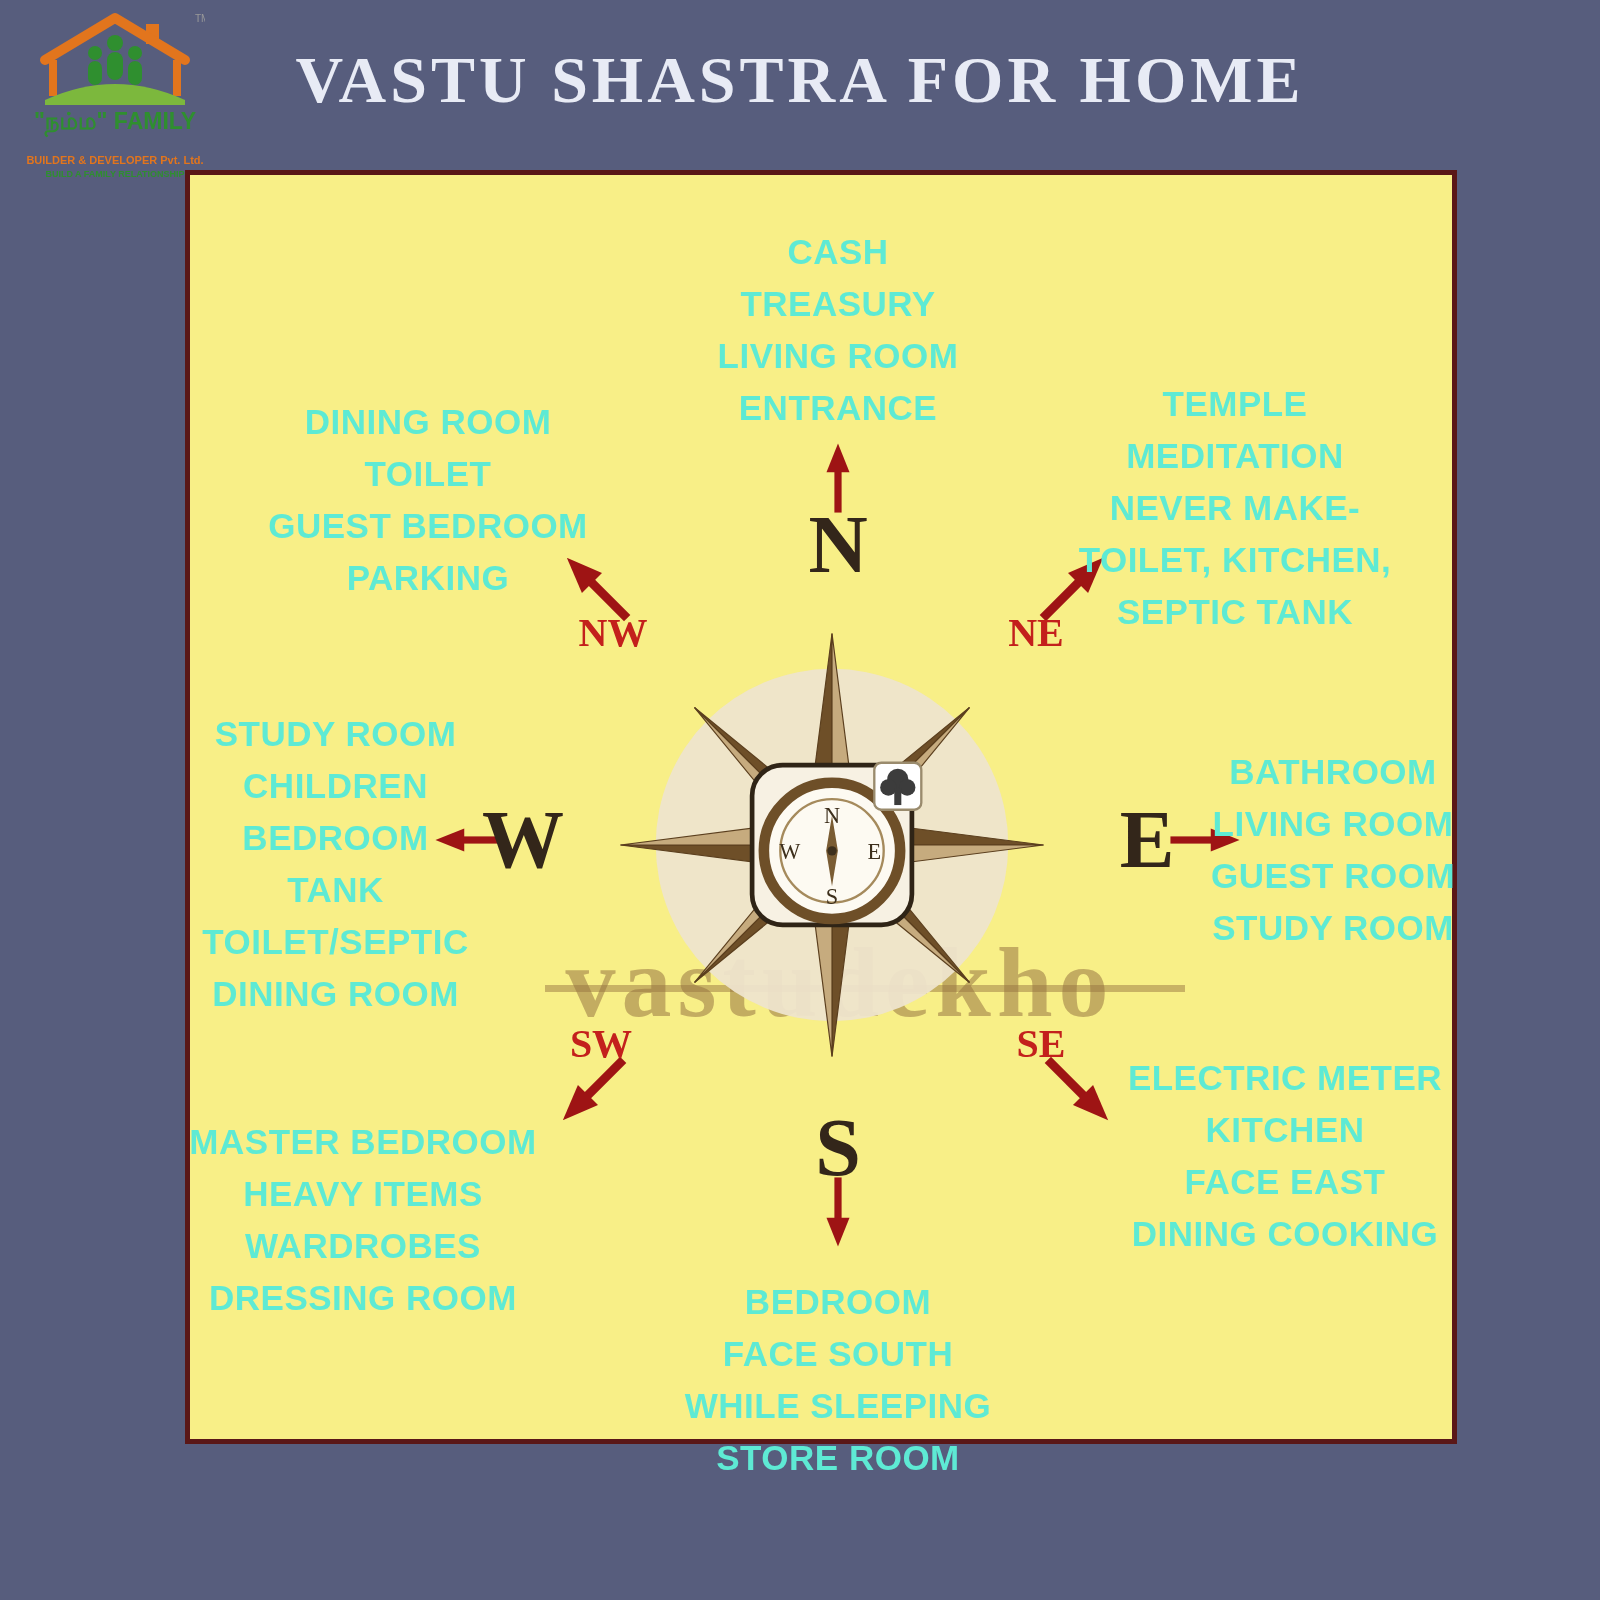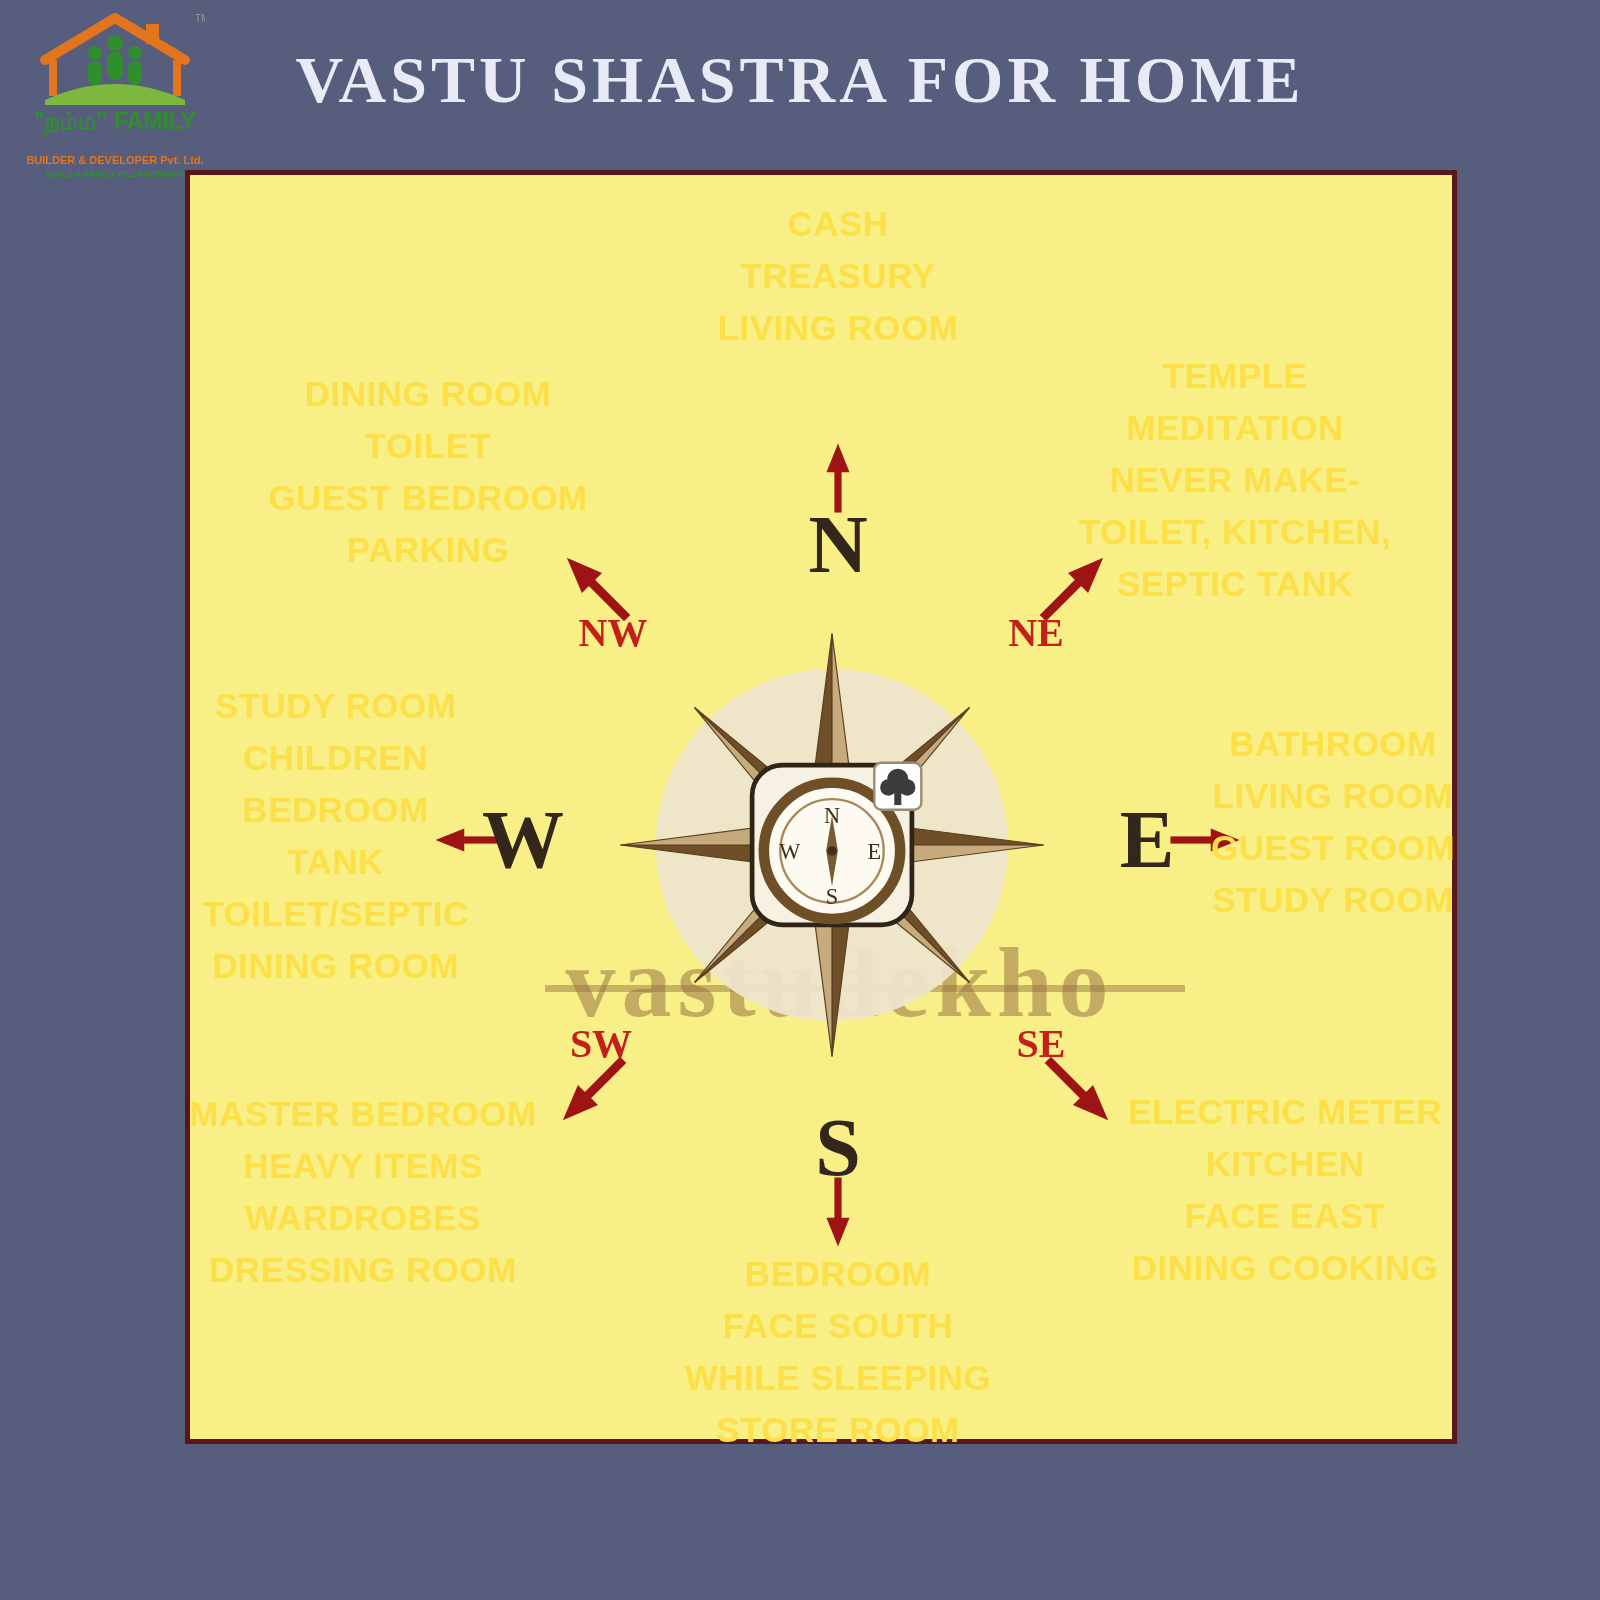--- a/index.html
+++ b/index.html
@@ -13,21 +13,21 @@
 
   
   .logo { position:absolute; left:20px; top:8px; width:190px; text-align:center; }
   .logo svg { display:block; margin:0 auto; }
   .logo-brand { font:700 23px/1.15 "Liberation Sans", sans-serif; color:#2f8f2f; }
   .logo-sub   { font:700 11px/1.3  "Liberation Sans", sans-serif; color:#e2751d;margin-top:19px; }
   .logo-tag   { font:700 9px/1.4   "Liberation Sans", sans-serif; color:#2f8f2f; }
 
   
   .tblock { position:absolute; text-align:center;
-            font:700 35px/52px "Liberation Sans", sans-serif; color:#fde047; letter-spacing:.5px; }
+            font:700 35px/52px "Liberation Sans", sans-serif; color:#5eead4; letter-spacing:.5px;margin-top:28px; }
 
   
   .dir-letter { position:absolute; transform:translate(-50%,-50%);
                 font:700 82px/1 "Liberation Serif", serif; color:#33261a; }
   .sub-letter { position:absolute; transform:translate(-50%,-50%);
                 font:700 40px/1 "Liberation Serif", serif; color:#c3201c; }
 
   
   .arrow { position:absolute; }
   .arrow svg { display:block; width:100%; height:100%; }
@@ -171,20 +171,21 @@
 
   <div class="sub-letter" style="left:613px; top:633px;">NW</div>
   <div class="sub-letter" style="left:1036px; top:633px;">NE</div>
   <div class="sub-letter" style="left:601px; top:1044px;">SW</div>
   <div class="sub-letter" style="left:1041px; top:1044px;">SE</div>
 
   <div class="tblock" style="left:618px; top:198px; width:440px;">
     <div>CASH</div>
     <div>TREASURY</div>
     <div>LIVING ROOM</div>
+    <div>ENTRANCE</div>
   </div>
 
   <div class="tblock" style="left:238px; top:368px; width:380px;">
     <div>DINING ROOM</div>
     <div>TOILET</div>
     <div>GUEST BEDROOM</div>
     <div>PARKING</div>
   </div>
 
   <div class="tblock" style="left:1040px; top:350px; width:390px;">
@@ -211,21 +212,21 @@
     <div>STUDY ROOM</div>
   </div>
 
   <div class="tblock" style="left:168px; top:1088px; width:390px;">
     <div>MASTER BEDROOM</div>
     <div>HEAVY ITEMS</div>
     <div>WARDROBES</div>
     <div>DRESSING ROOM</div>
   </div>
 
-  <div class="tblock" style="left:1090px; top:1086px; width:390px;">
+  <div class="tblock" style="left:1090px; top:1024px; width:390px;">
     <div>ELECTRIC METER</div>
     <div>KITCHEN</div>
     <div>FACE EAST</div>
     <div>DINING COOKING</div>
   </div>
 
   <div class="tblock" style="left:628px; top:1248px; width:420px;">
     <div>BEDROOM</div>
     <div>FACE SOUTH</div>
     <div>WHILE SLEEPING</div>

